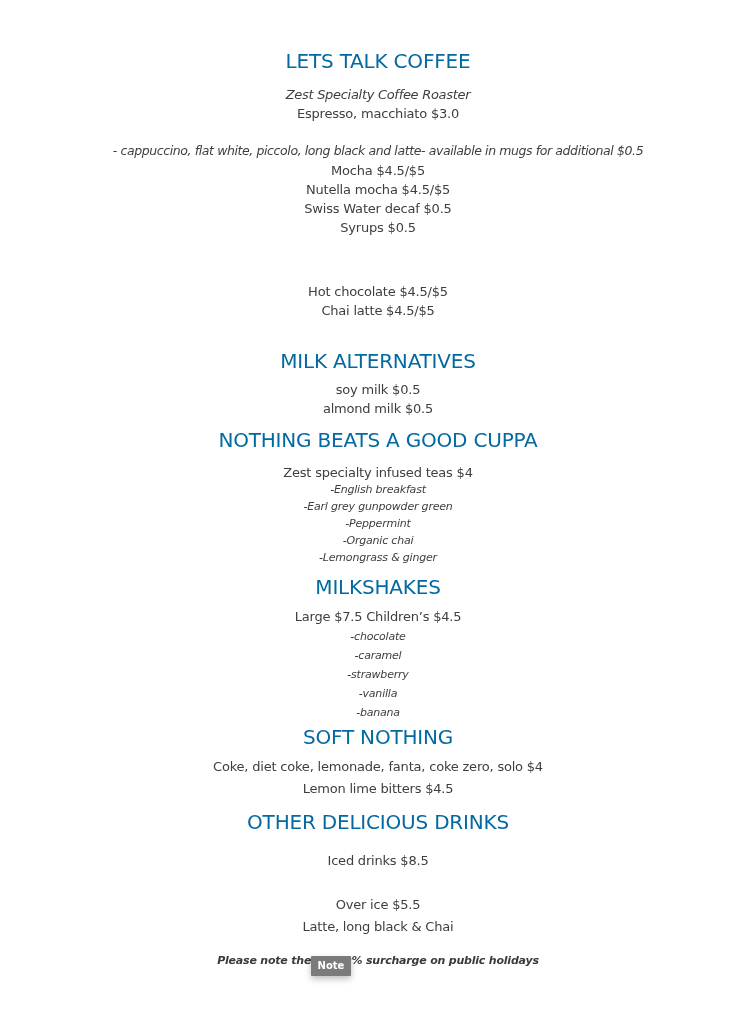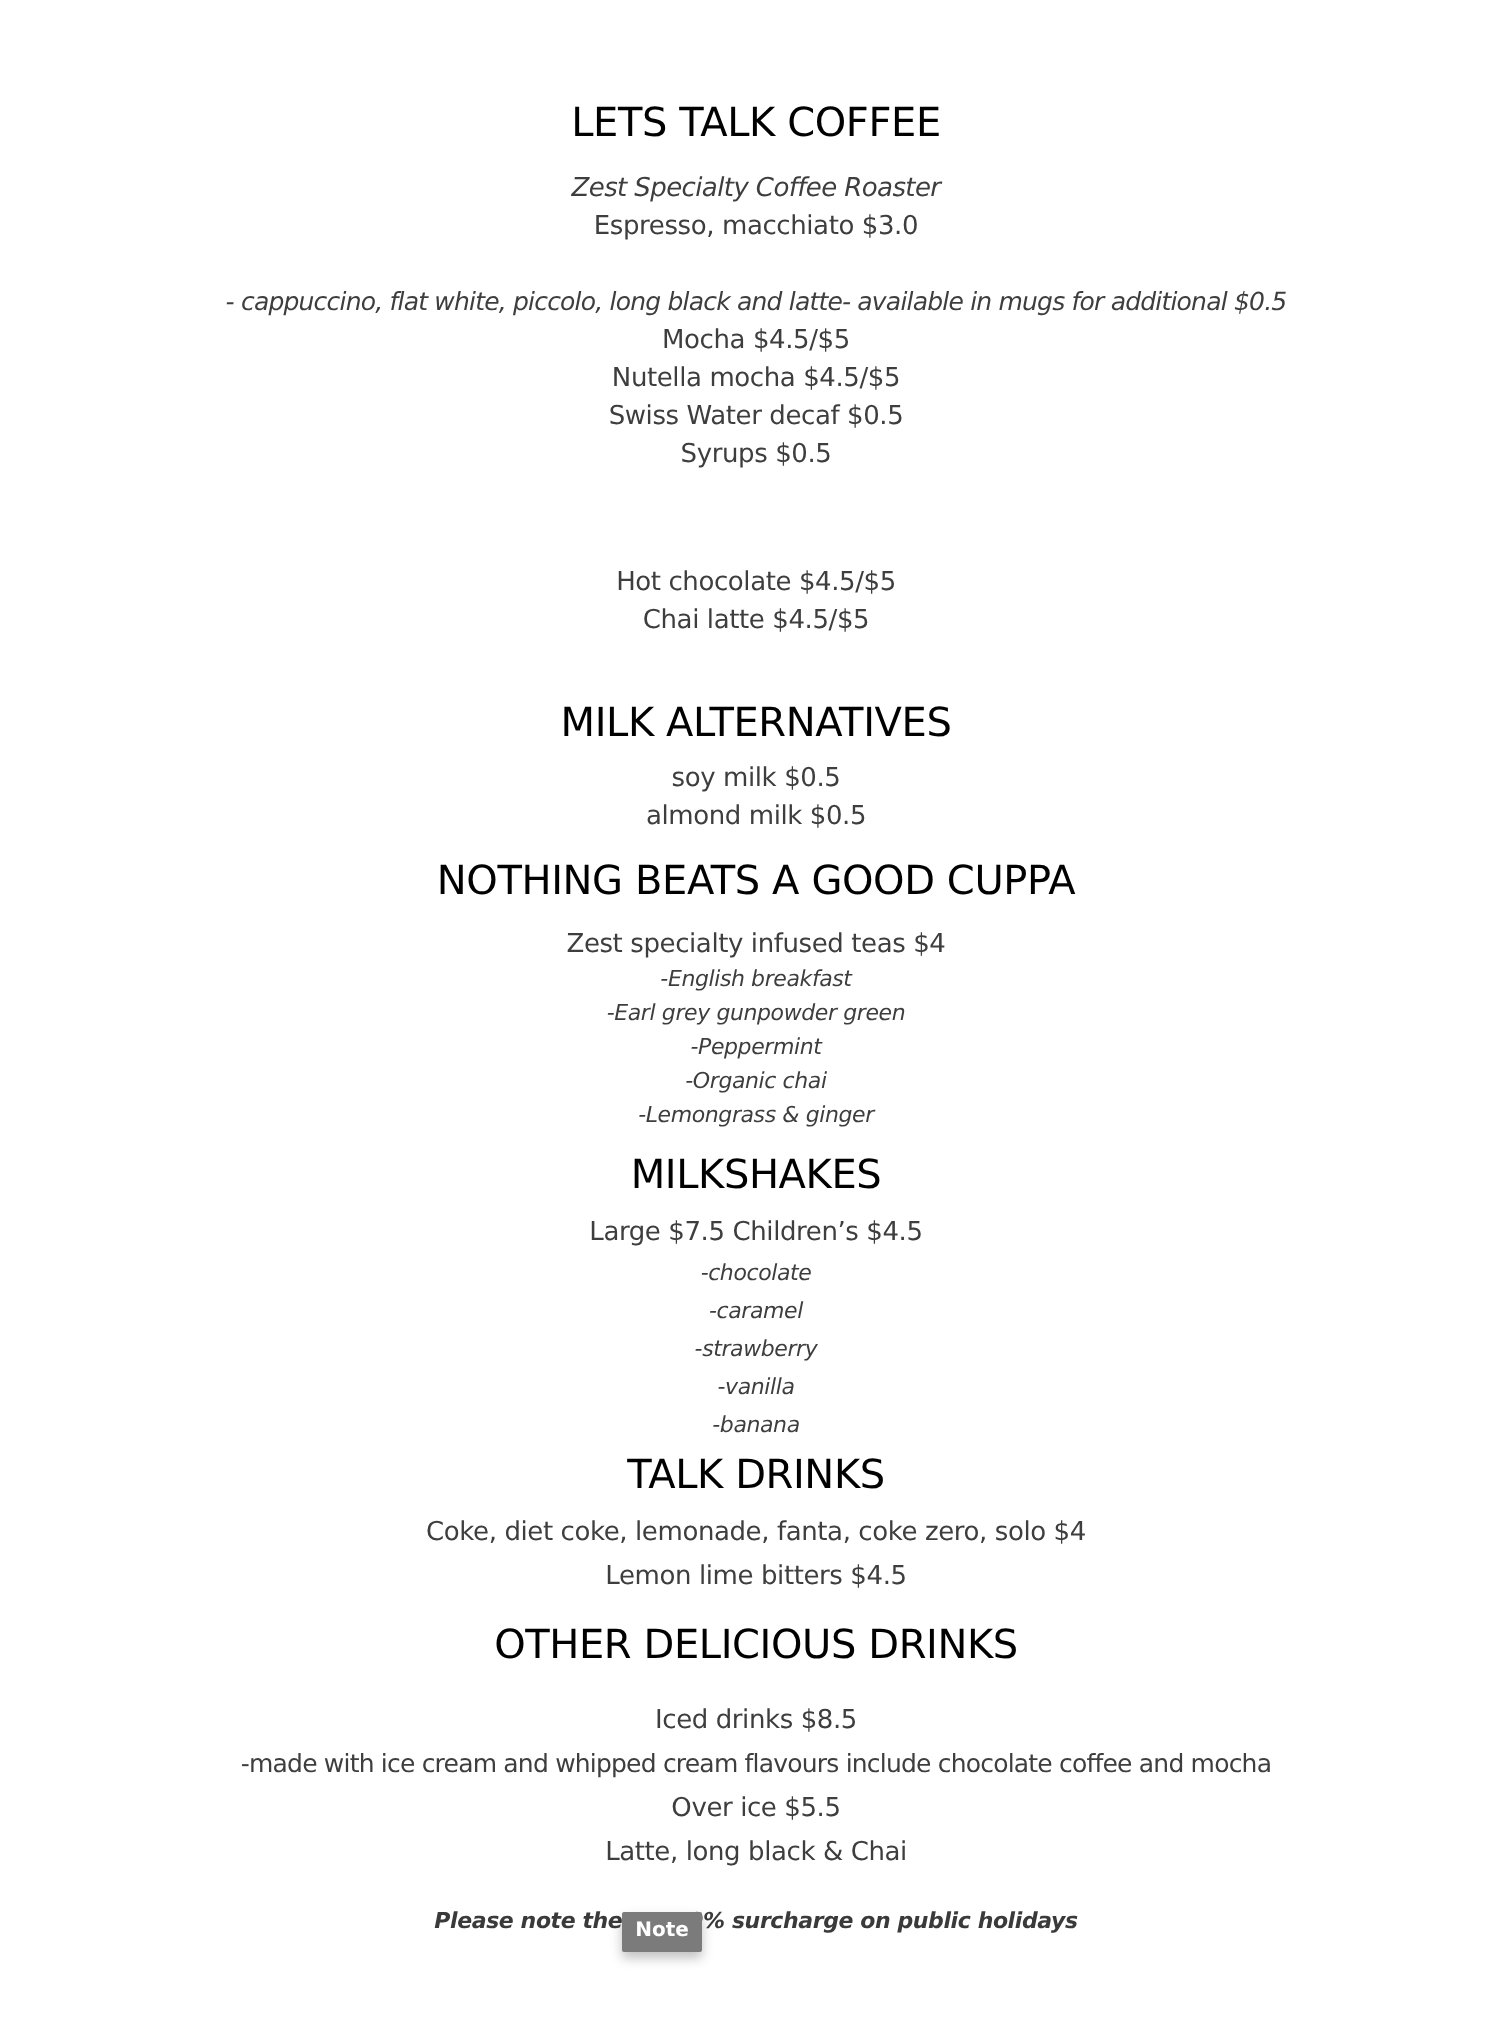--- a/index.html
+++ b/index.html
@@ -24,21 +24,21 @@
   .line {
     position: absolute;
     left: 0;
     width: 756px;
     text-align: center;
     white-space: nowrap;
     line-height: 1;
   }
   .heading {
     font-size: 20px;
-    color: #000000;
+    color: #0369a1;
     letter-spacing: -0.2px;
     font-weight: normal;
     margin: 0;
   }
   .item {
     font-size: 13px;
     color: #3e3e3e;
     letter-spacing: -0.2px;
   }
   .item-italic {
@@ -118,27 +118,26 @@
   <div class="line sub-italic" style="top:552px">-Lemongrass &amp; ginger</div>
 
   <h2 class="line heading" style="top:577px">MILKSHAKES</h2>
   <div class="line item" style="top:610px">Large $7.5 Children’s $4.5</div>
   <div class="line sub-italic" style="top:650px">-caramel</div>
   <div class="line sub-italic" style="top:631px">-chocolate</div>
   <div class="line sub-italic" style="top:669px">-strawberry</div>
   <div class="line sub-italic" style="top:707px">-banana</div>
   <div class="line sub-italic" style="top:688px">-vanilla</div>
 
-  <h2 class="line heading" style="top:727px">TALK DRINKS</h2>
+  <h2 class="line heading" style="top:727px">SOFT NOTHING</h2>
   <div class="line item" style="top:760px">Coke, diet coke, lemonade, fanta, coke zero, solo $4</div>
   <div class="line item" style="top:782px">Lemon lime bitters $4.5</div>
 
   <h2 class="line heading" style="top:812px">OTHER DELICIOUS DRINKS</h2>
   <div class="line item" style="top:854px">Iced drinks $8.5</div>
-  <div class="line wide" style="top:876px">-made with ice cream and whipped cream flavours include chocolate coffee and mocha</div>
   <div class="line item" style="top:898px">Over ice $5.5</div>
   <div class="line item" style="top:920px">Latte, long black &amp; Chai</div>
 
   <div class="line footnote" style="top:955px; white-space:pre">Please note the       10% surcharge on public holidays</div>
 
   <div class="note-badge">Note</div>
 
 </div>
 
 </body></html>

